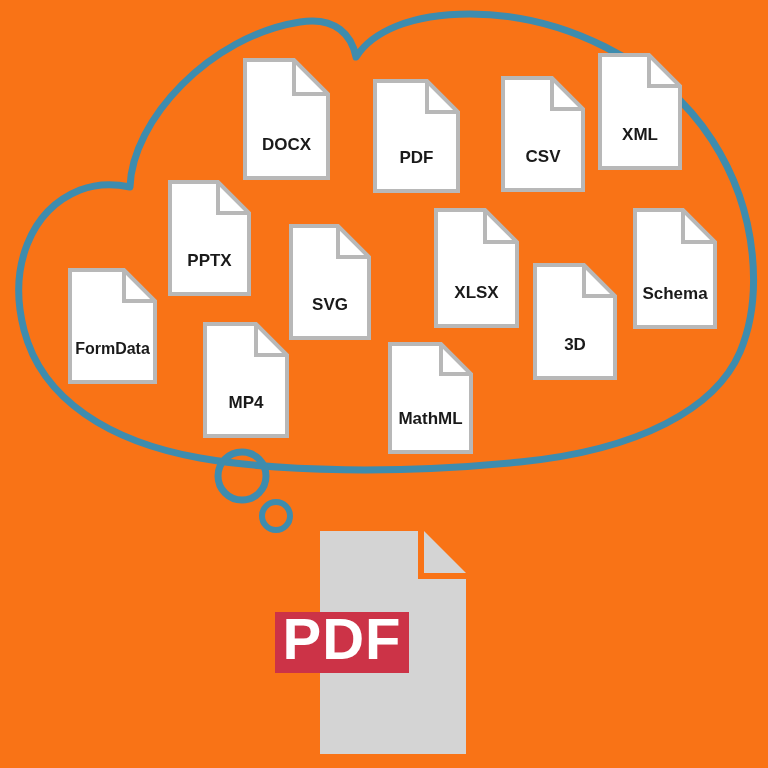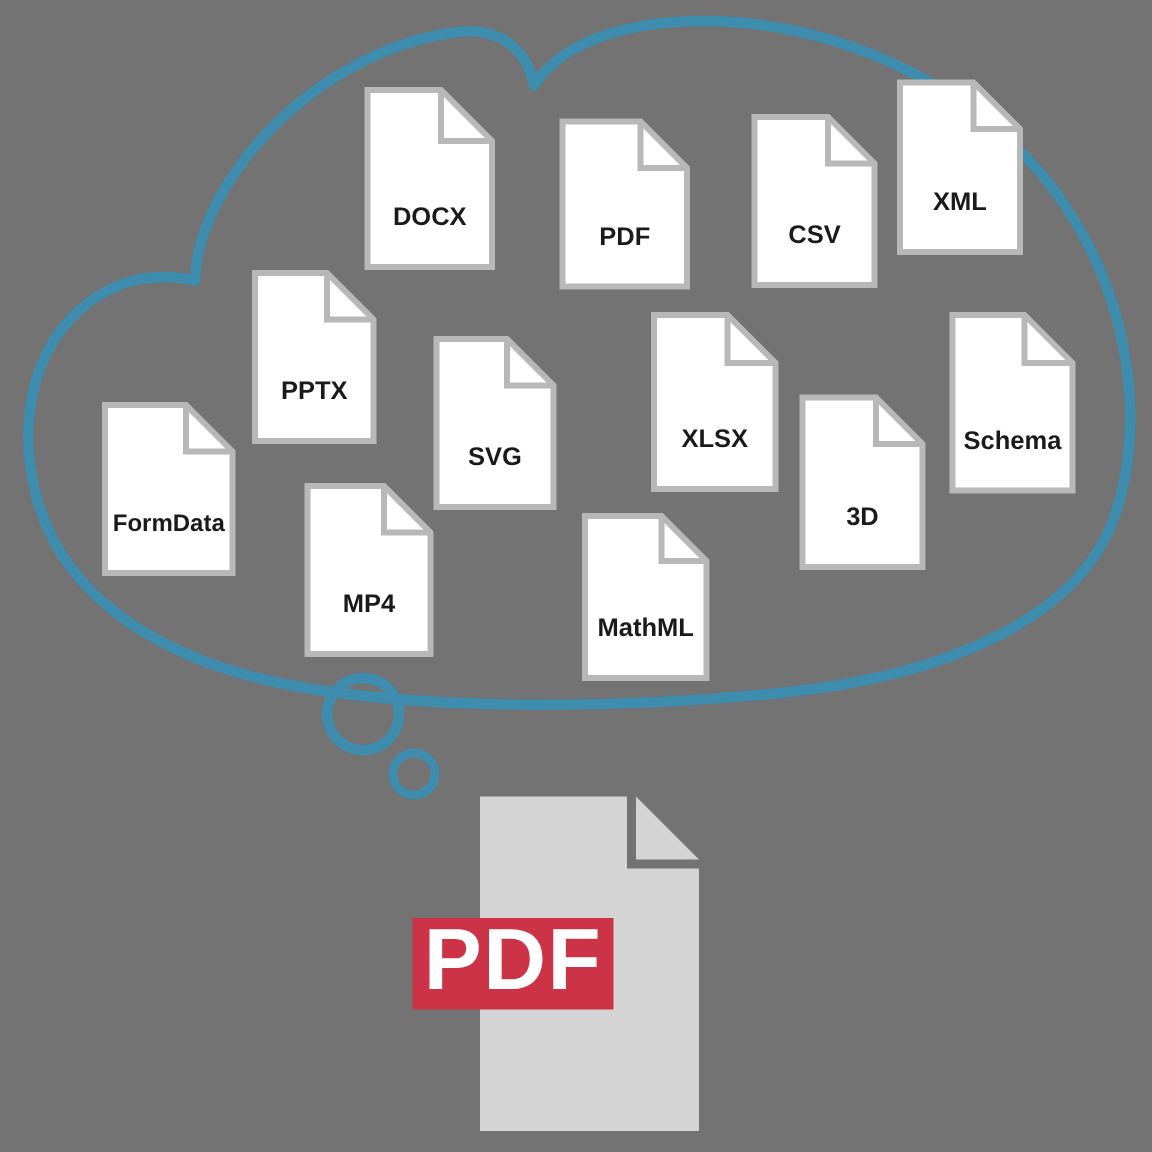--- a/index.html
+++ b/index.html
@@ -10,21 +10,21 @@
   body {
     width: 768px;
     height: 768px;
     font-family: "Liberation Sans", sans-serif;
     overflow: hidden;
   }
   #stage {
     position: relative;
     width: 768px;
     height: 768px;
-    background: #737373;
+    background: #f97316;
   }
   #scene {
     position: absolute;
     top: 0;
     left: 0;
     width: 768px;
     height: 768px;
   }
   .card-label {
     font-family: "Liberation Sans", sans-serif;

